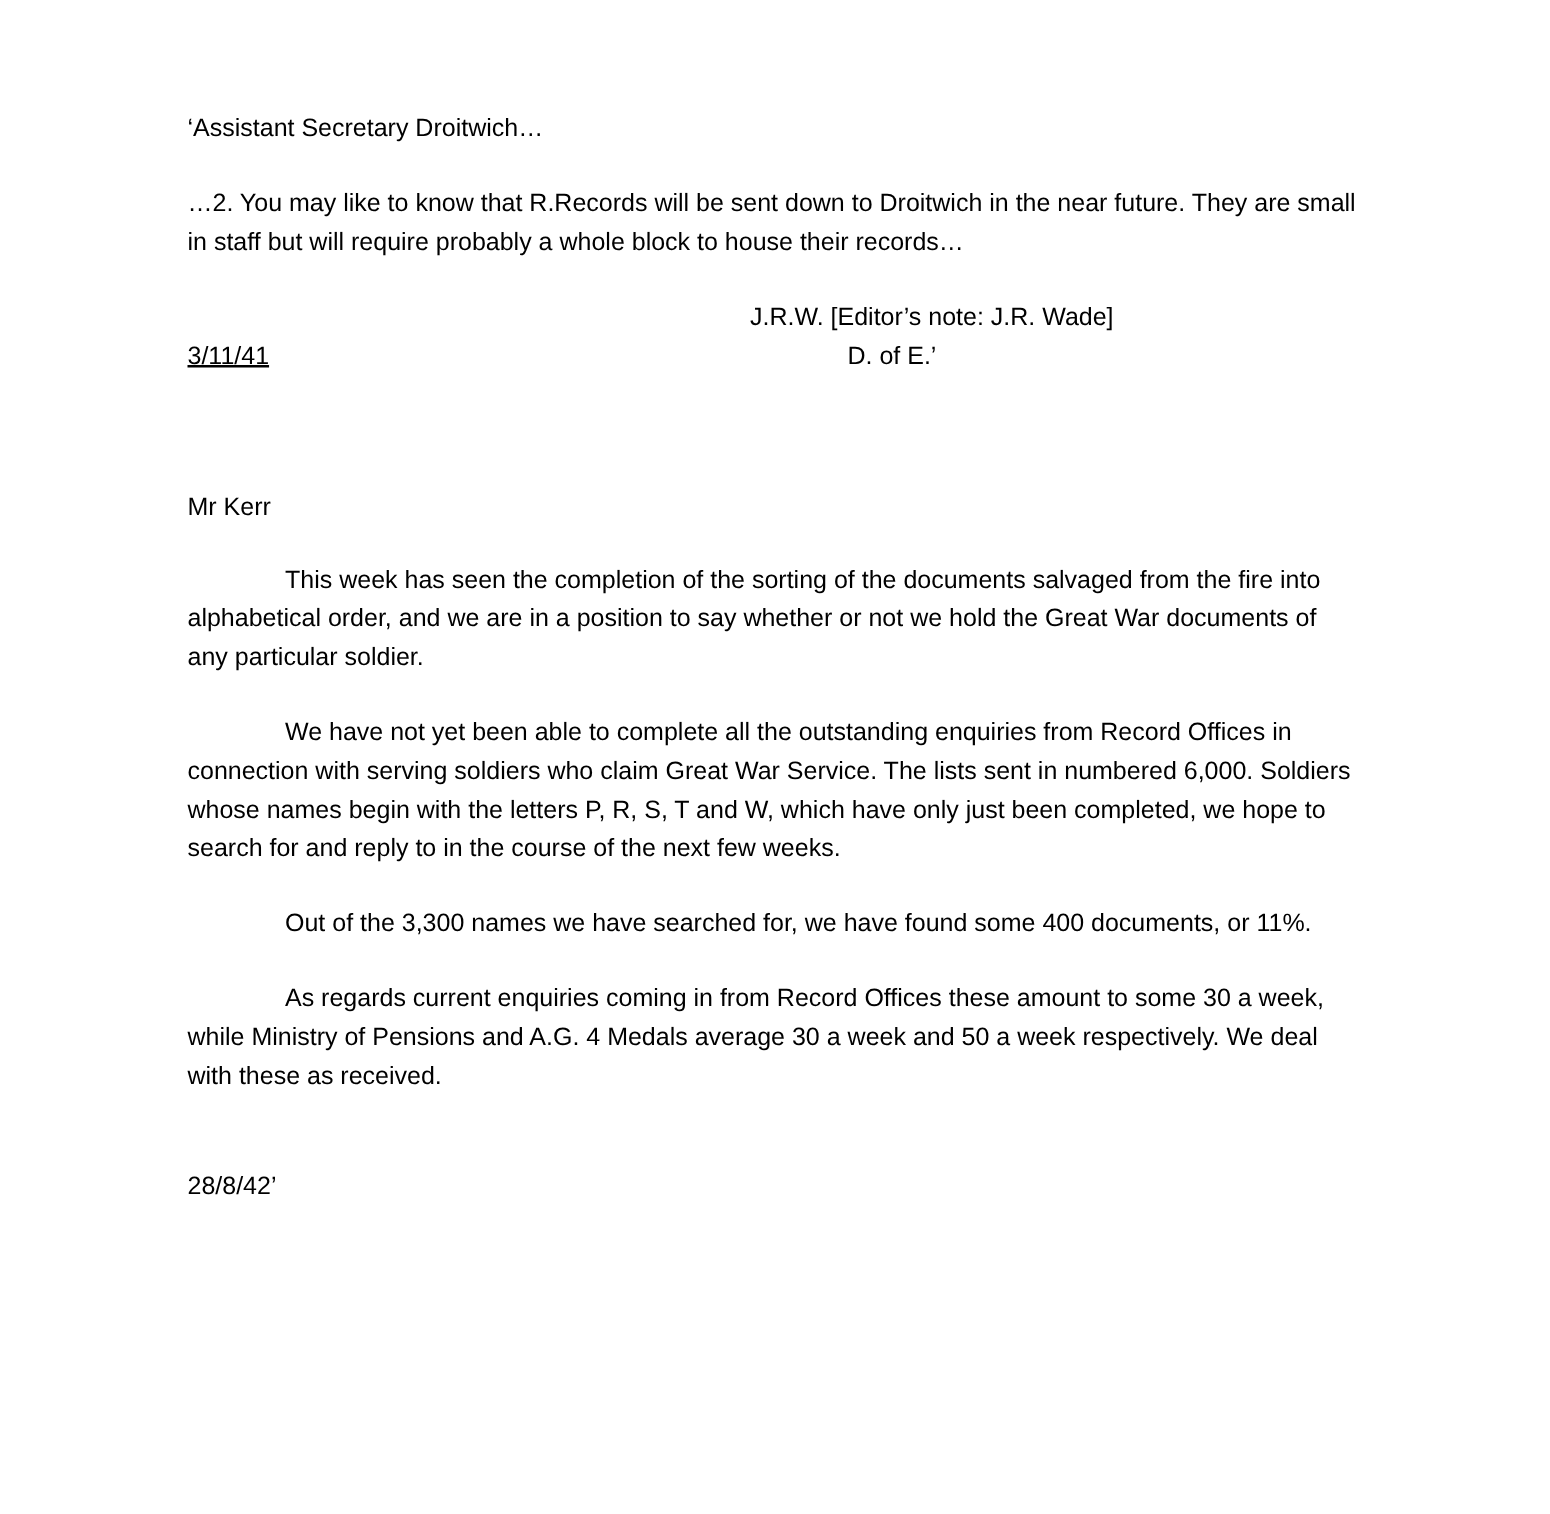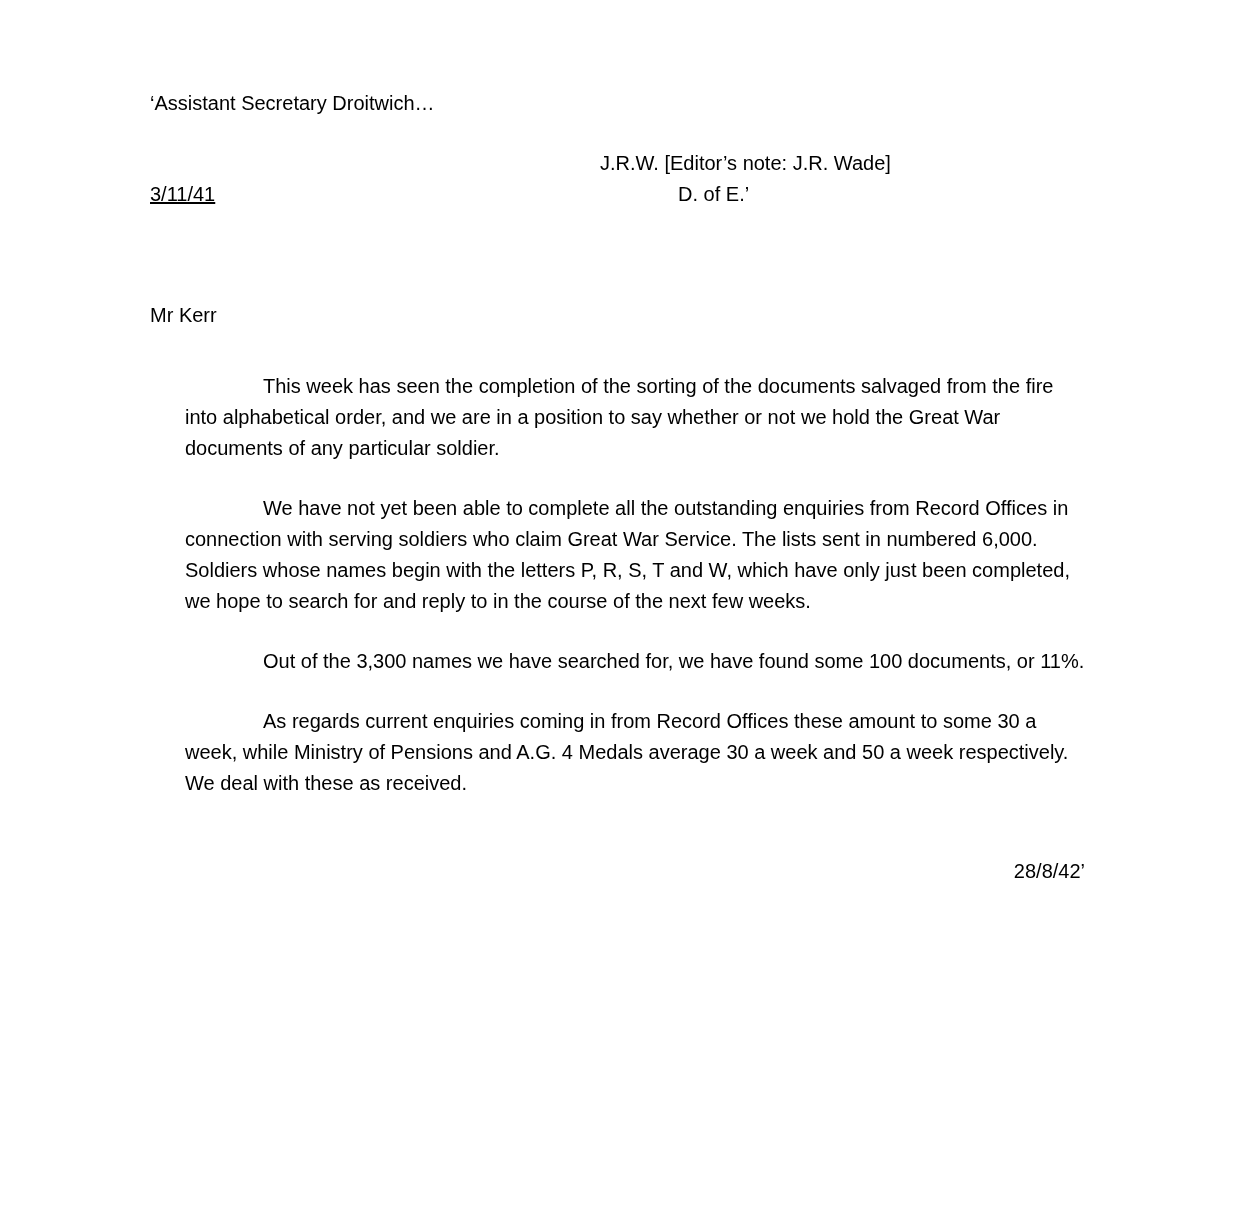--- a/index.html
+++ b/index.html
@@ -22,66 +22,66 @@
     width: 1240px;
     height: 1211px;
     padding: 88px 155px 0 150px;
     background: #ffffff;
   }
   .para {
     margin: 0 0 29px 0;
   }
   .para.indent {
     text-indent: 78px;
-    margin-left: 35px;
   }
   .sig-initials {
     margin: 12px 0 0 450px;
   }
   .sig-line {
     margin: 0 0 90px 0;
     white-space: nowrap;
   }
   .sig-date {
     display: inline-block;
     width: 528px;
     text-decoration: underline;
   }
   .salutation {
-    margin: 0 0 40px 0;
+    margin: 0 0 27px 0;
   }
   .closing-date {
     margin: 57px 0 0 0;
-    text-align: right;
+    text-align: left;
   }
 </style>
 </head>
 <body>
 
 <div class="page">
 
   <p class="para">‘Assistant Secretary Droitwich…</p>
 
+  <p class="para">…2. You may like to know that R.Records will be sent down to Droitwich in the near future. They are small in staff but will require probably a whole block to house their records…</p>
 
   <div>
     <p class="para sig-initials" style="margin-bottom:0;">J.R.W. [Editor’s note: J.R. Wade]</p>
     <p class="para sig-line">
       <span class="sig-date">3/11/41</span><span>D. of E.’</span>
     </p>
   </div>
 
   <p class="para salutation">Mr Kerr</p>
 
   <div>
 
       <p class="para indent">This week has seen the completion of the sorting of the documents salvaged from the fire into alphabetical order, and we are in a position to say whether or not we hold the Great War documents of any particular soldier.</p>
 
       <p class="para indent">We have not yet been able to complete all the outstanding enquiries from Record Offices in connection with serving soldiers who claim Great War Service. The lists sent in numbered 6,000. Soldiers whose names begin with the letters P, R, S, T and W, which have only just been completed, we hope to search for and reply to in the course of the next few weeks.</p>
 
-      <p class="para indent">Out of the 3,300 names we have searched for, we have found some 100 documents, or 11%.</p>
+      <p class="para indent">Out of the 3,300 names we have searched for, we have found some 400 documents, or 11%.</p>
 
       <p class="para indent">As regards current enquiries coming in from Record Offices these amount to some 30 a week, while Ministry of Pensions and A.G. 4 Medals average 30 a week and 50 a week respectively. We deal with these as received.</p>
 
     </div>
 
   <p class="closing-date">28/8/42’</p>
 
 </div>
 
 </body></html>

